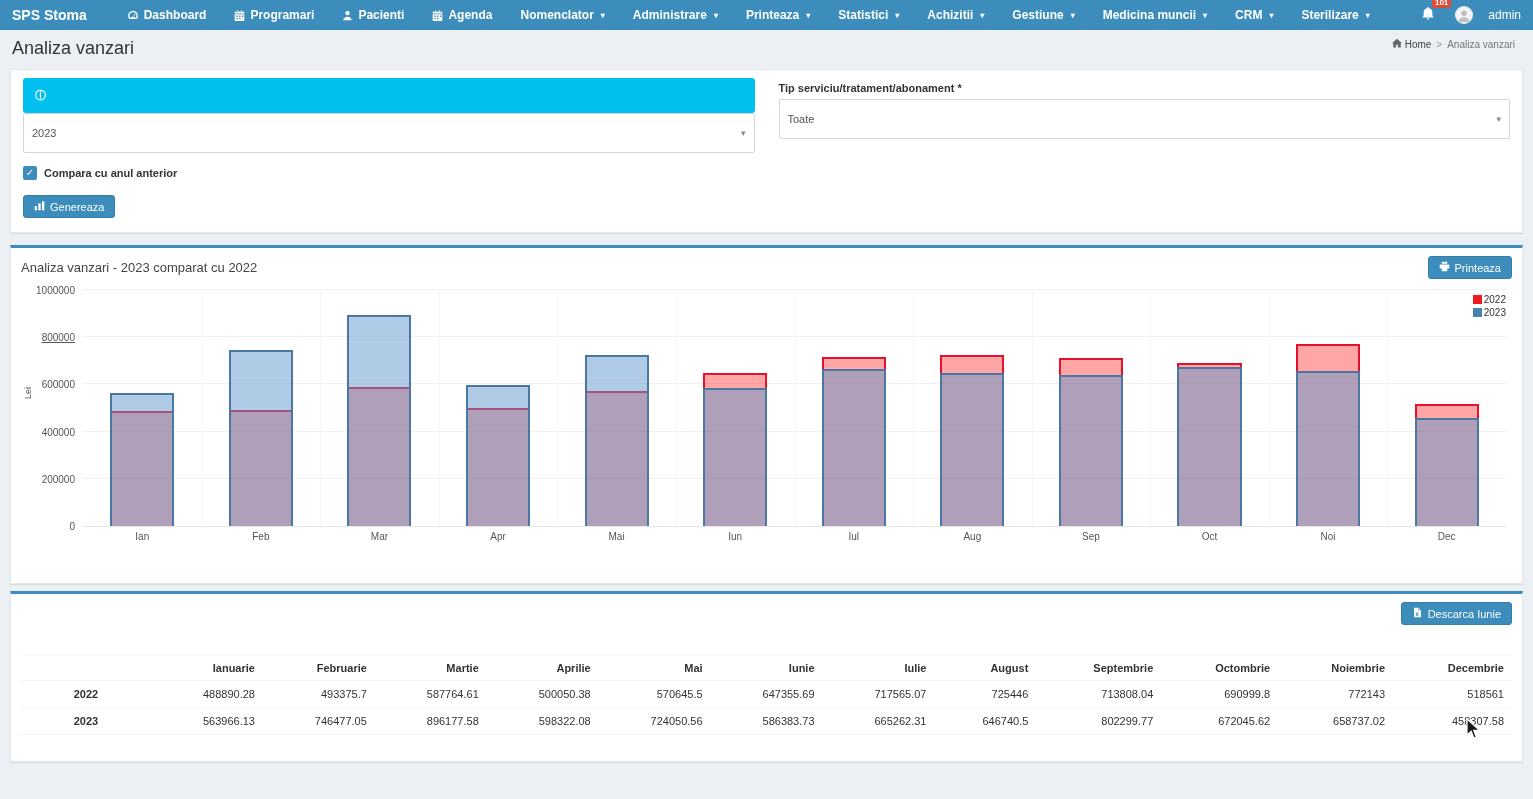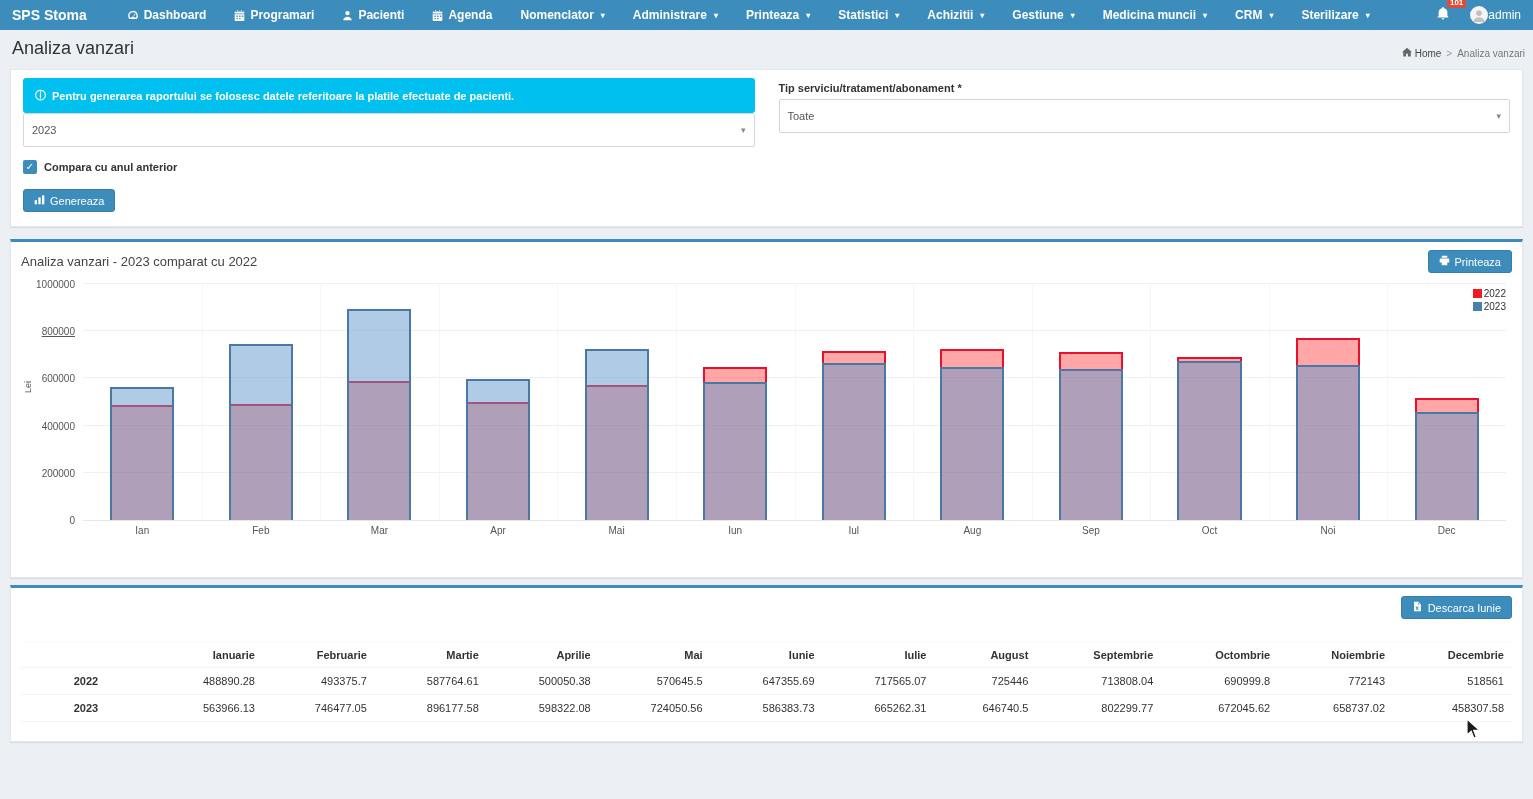--- a/index.html
+++ b/index.html
@@ -13,41 +13,41 @@
   .brand { color:#fff; font-weight:bold; font-size:14px; margin-right:26px; cursor:pointer; }
   .nav-items { display:flex; align-items:center; height:100%; }
   .nav-item { display:flex; align-items:center; gap:5px; color:#fff; font-size:12px; font-weight:600;
               padding:0 14px; height:100%; cursor:pointer; white-space:nowrap; }
   .nav-item svg { display:block; }
   .nav-caret { font-size:8px; margin-left:2px; }
   .nav-right { margin-left:auto; display:flex; align-items:center; gap:16px; }
   .bell-wrap { position:relative; color:#fff; padding:2px 4px; cursor:pointer; }
   .badge { position:absolute; top:-7px; right:-12px; background:#dd4b39; color:#fff; font-size:8px;
            font-weight:bold; padding:1px 3px; border-radius:2px; }
-  .user-wrap { display:flex; align-items:center; gap:0; color:#fff; font-size:12px; cursor:pointer; }
+  .user-wrap { display:flex; align-items:center; gap:15px; color:#fff; font-size:12px; cursor:pointer; }
   .avatar { width:18px; height:18px; border-radius:50%; background:#f4f4f4; display:flex;
             align-items:center; justify-content:center; color:#bbb; overflow:hidden; }
   
-  .content-header { display:flex; justify-content:space-between; align-items:flex-end; padding:8px 8px 6px 12px;gap:36px; }
+  .content-header { display:flex; justify-content:space-between; align-items:flex-start; padding:8px 18px 6px 12px;gap:36px; }
   .page-title { font-size:18px; font-weight:normal; color:#333; }
   .breadcrumb { font-size:10px; color:#444; display:flex; align-items:center; gap:5px; }
   .breadcrumb .bc-home { display:flex; align-items:center; gap:3px; color:#444; cursor:pointer; }
   .breadcrumb .bc-sep { color:#999; }
   .breadcrumb .bc-current { color:#777; }
   
   .panel { background:#fff; margin:0 10px; box-shadow:0 1px 1px rgba(0,0,0,.08); border:1px solid #e4e8ec; }
   .panel-filters { margin-top:4px; padding:6px 12px 14px; }
   .panel-blue-top { border-top:3px solid #3c8dbc; }
   .filters-grid { display:flex; gap:24px; }
   .fcol { flex:1; min-width:0; }
   .alert-info { background:#00c0ef; color:#fff; font-size:11px; font-weight:bold; border-radius:3px;
                 padding:10px 12px; margin-top:2px; display:flex; align-items:center; gap:6px; }
   .flabel { display:block; font-size:11px; font-weight:bold; color:#333; margin:16px 0 5px; }
   .fcol-right .flabel { margin-top:6px; }
-  .select { height:34px; border:1px solid #d2d6de; border-radius:2px; background:#fff; display:flex;
+  .select { height:40px; border:1px solid #d2d6de; border-radius:2px; background:#fff; display:flex;
             align-items:center; justify-content:space-between; padding:0 8px; font-size:11px; color:#555;
             cursor:pointer; }
   .select .sel-caret { color:#888; font-size:9px; }
   .check-row { display:flex; align-items:center; gap:7px; margin-top:13px; cursor:pointer; }
   .checkbox { width:14px; height:14px; background:#3c8dbc; border-radius:2px; color:#fff; font-size:10px;
               line-height:14px; text-align:center; }
   .check-label { font-size:11px; font-weight:bold; color:#333; }
   .btn { display:inline-flex; align-items:center; gap:5px; background:#3c8dbc; border:1px solid #367fa9;
          color:#fff; font-size:11px; padding:4px 10px; border-radius:3px; cursor:pointer;
          font-family:"Liberation Sans",sans-serif; }
@@ -69,21 +69,21 @@
   .bar-cell { flex:1; position:relative; }
   .bar { position:absolute; bottom:0; left:23%; width:54%; border-style:solid; border-width:2px 2px 0 2px; }
   .legend { position:absolute; top:2px; right:0; font-size:10px; color:#333; text-align:right; z-index:5; }
   .legend-entry { display:flex; align-items:center; justify-content:flex-end; gap:2px; line-height:13px; }
   .legend-swatch { width:9px; height:9px; display:inline-block; }
   .xlabels { margin-left:58px; display:flex; height:18px; align-items:center; }
   .xlabel { flex:1; text-align:center; font-size:10px; color:#555; }
   
   .panel-table { margin-top:7px; padding-bottom:10px; }
   .table-toolbar { display:flex; justify-content:flex-end; padding:8px 10px 14px; }
-  .sales-table { width:calc(100% - 20px); margin:9px 10px; border-collapse:collapse; font-size:11px; color:#333; }
+  .sales-table { width:calc(100% - 20px); margin:16px 10px; border-collapse:collapse; font-size:11px; color:#333; }
   .sales-table th { font-weight:bold; text-align:right; padding:6px 8px; border-bottom:1px solid #f4f4f4;
                     border-top:1px solid #f9f9f9; white-space:nowrap; }
   .sales-table td { text-align:right; padding:7px 8px; border-bottom:1px solid #f4f4f4; white-space:nowrap; }
   .sales-table .row-label { font-weight:bold; text-align:center; width:130px; }
   
   .cursor { position:absolute; left:1466px; top:718px; z-index:99; pointer-events:none; }
 </style>
 </head>
 <body>
 
@@ -196,21 +196,20 @@
     <span class="bc-sep">&gt;</span>
     <span class="bc-current">Analiza vanzari</span>
   </div>
 </div>
 
 <div class="panel panel-filters">
   <div class="filters-grid">
     <div class="fcol fcol-left">
       <div class="alert-info">
         <span>ⓘ</span>
-        <span>Pentru generarea raportului se folosesc datele referitoare la platile efectuate de pacienti.</span>
       </div>
       <div class="select">
         <span>2023</span>
         <span class="sel-caret">▾</span>
       </div>
       <div class="check-row">
         <span class="checkbox">✓</span>
         <span class="check-label">Compara cu anul anterior</span>
       </div>
       <button class="btn btn-generate">

